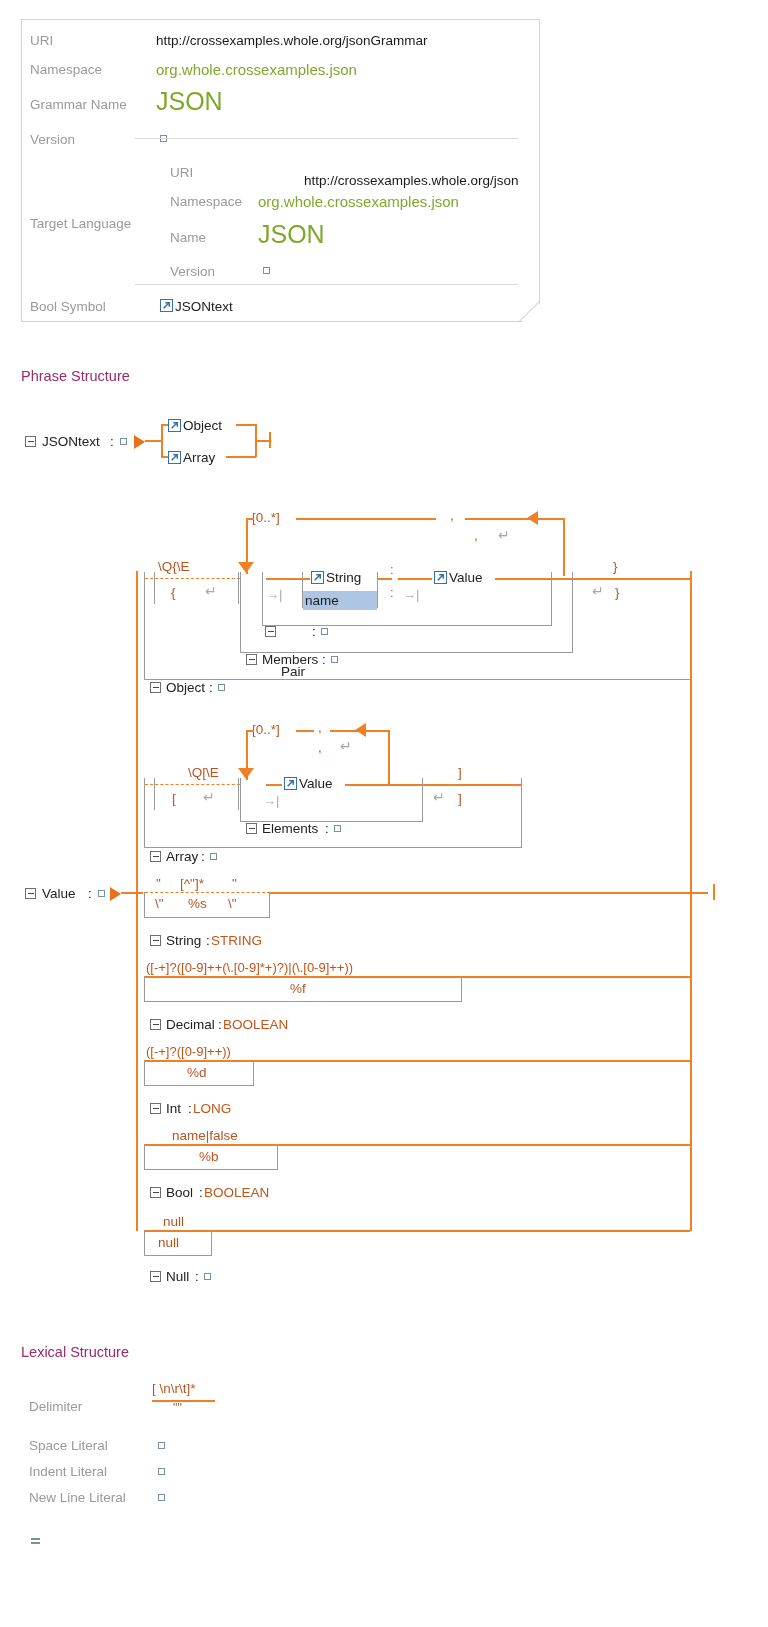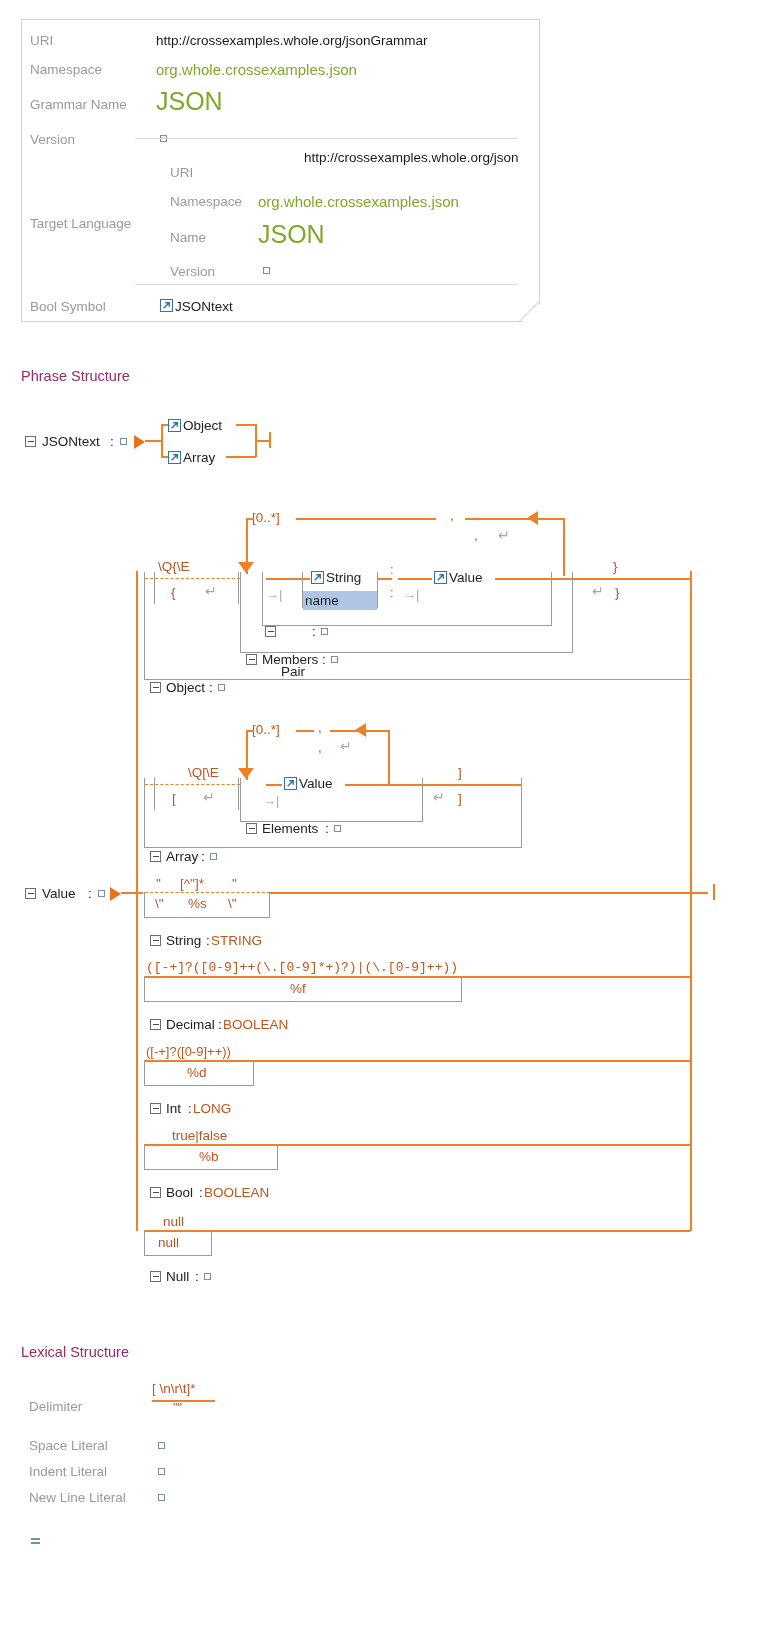--- a/index.html
+++ b/index.html
@@ -234,21 +234,21 @@
   <div class="lbl" style="left:30px; top:97px;">Grammar Name</div>
   <div class="val bigname" style="left:156px; top:89px;">JSON</div>
 
   <div class="lbl" style="left:30px; top:132px;">Version</div>
   <span class="sq sq-pos" style="left:160px; top:135px;"></span>
 
   <div class="inner-box"></div>
   <div class="lbl" style="left:30px; top:216px;">Target Language</div>
 
   <div class="lbl" style="left:170px; top:165px;">URI</div>
-  <div class="val uri" style="left:258px; top:150px;padding-left:46px;">http://crossexamples.whole.org/json</div>
+  <div class="val uri" style="left:258px; top:173px;padding-left:46px;">http://crossexamples.whole.org/json</div>
 
   <div class="lbl" style="left:170px; top:194px;">Namespace</div>
   <div class="val green" style="left:258px; top:193px;">org.whole.crossexamples.json</div>
 
   <div class="lbl" style="left:170px; top:230px;">Name</div>
   <div class="val bigname" style="left:258px; top:222px;">JSON</div>
 
   <div class="lbl" style="left:170px; top:264px;">Version</div>
   <span class="sq sq-pos" style="left:263px; top:267px;"></span>
 
@@ -425,39 +425,39 @@
   <div class="gbox" style="left:144px; top:892px; width:126px; height:26px; border-top:none;"></div>
   <div class="dtxt orangelit" style="left:155px; top:896px;">\"</div>
   <div class="dtxt orangelit" style="left:188px; top:896px;">%s</div>
   <div class="dtxt orangelit" style="left:228px; top:896px;">\"</div>
   <div class="exp" style="left:150px; top:935px;"></div>
   <div class="dtxt" style="left:166px; top:933px;">String</div>
   <div class="dtxt" style="left:206px; top:933px;">:</div>
   <div class="dtxt type" style="left:211px; top:933px;">STRING</div>
 
   <div class="oline h" style="left:145px; top:976px; width:545px;"></div>
-  <div class="dtxt rx" style="left:146px; top:960px;font-family:Liberation Mono, monospace;">([-+]?([0-9]++(\.[0-9]*+)?)|(\.[0-9]++))</div>
+  <div class="dtxt rx" style="left:146px; top:960px;">([-+]?([0-9]++(\.[0-9]*+)?)|(\.[0-9]++))</div>
   <div class="gbox" style="left:144px; top:976px; width:318px; height:26px; border-top:none;"></div>
   <div class="dtxt orangelit" style="left:290px; top:981px;">%f</div>
   <div class="exp" style="left:150px; top:1019px;"></div>
   <div class="dtxt" style="left:166px; top:1017px;">Decimal</div>
   <div class="dtxt" style="left:218px; top:1017px;">:</div>
   <div class="dtxt type" style="left:223px; top:1017px;">BOOLEAN</div>
 
   <div class="oline h" style="left:145px; top:1060px; width:545px;"></div>
   <div class="dtxt rx" style="left:146px; top:1044px;">([-+]?([0-9]++))</div>
   <div class="gbox" style="left:144px; top:1060px; width:110px; height:26px; border-top:none;"></div>
   <div class="dtxt orangelit" style="left:187px; top:1065px;">%d</div>
   <div class="exp" style="left:150px; top:1103px;"></div>
   <div class="dtxt" style="left:166px; top:1101px;">Int</div>
   <div class="dtxt" style="left:188px; top:1101px;">:</div>
   <div class="dtxt type" style="left:193px; top:1101px;">LONG</div>
 
   <div class="oline h" style="left:145px; top:1144px; width:545px;"></div>
-  <div class="dtxt orangelit" style="left:172px; top:1128px;">true|false</div>
+  <div class="dtxt orangelit" style="left:172px; top:1128px;">name|false</div>
   <div class="gbox" style="left:144px; top:1144px; width:134px; height:26px; border-top:none;"></div>
   <div class="dtxt orangelit" style="left:199px; top:1149px;">%b</div>
   <div class="exp" style="left:150px; top:1187px;"></div>
   <div class="dtxt" style="left:166px; top:1185px;">Bool</div>
   <div class="dtxt" style="left:199px; top:1185px;">:</div>
   <div class="dtxt type" style="left:204px; top:1185px;">BOOLEAN</div>
 
   <div class="oline h" style="left:145px; top:1230px; width:545px;"></div>
   <div class="dtxt orangelit" style="left:163px; top:1214px;">null</div>
   <div class="gbox" style="left:144px; top:1230px; width:68px; height:26px; border-top:none;"></div>

